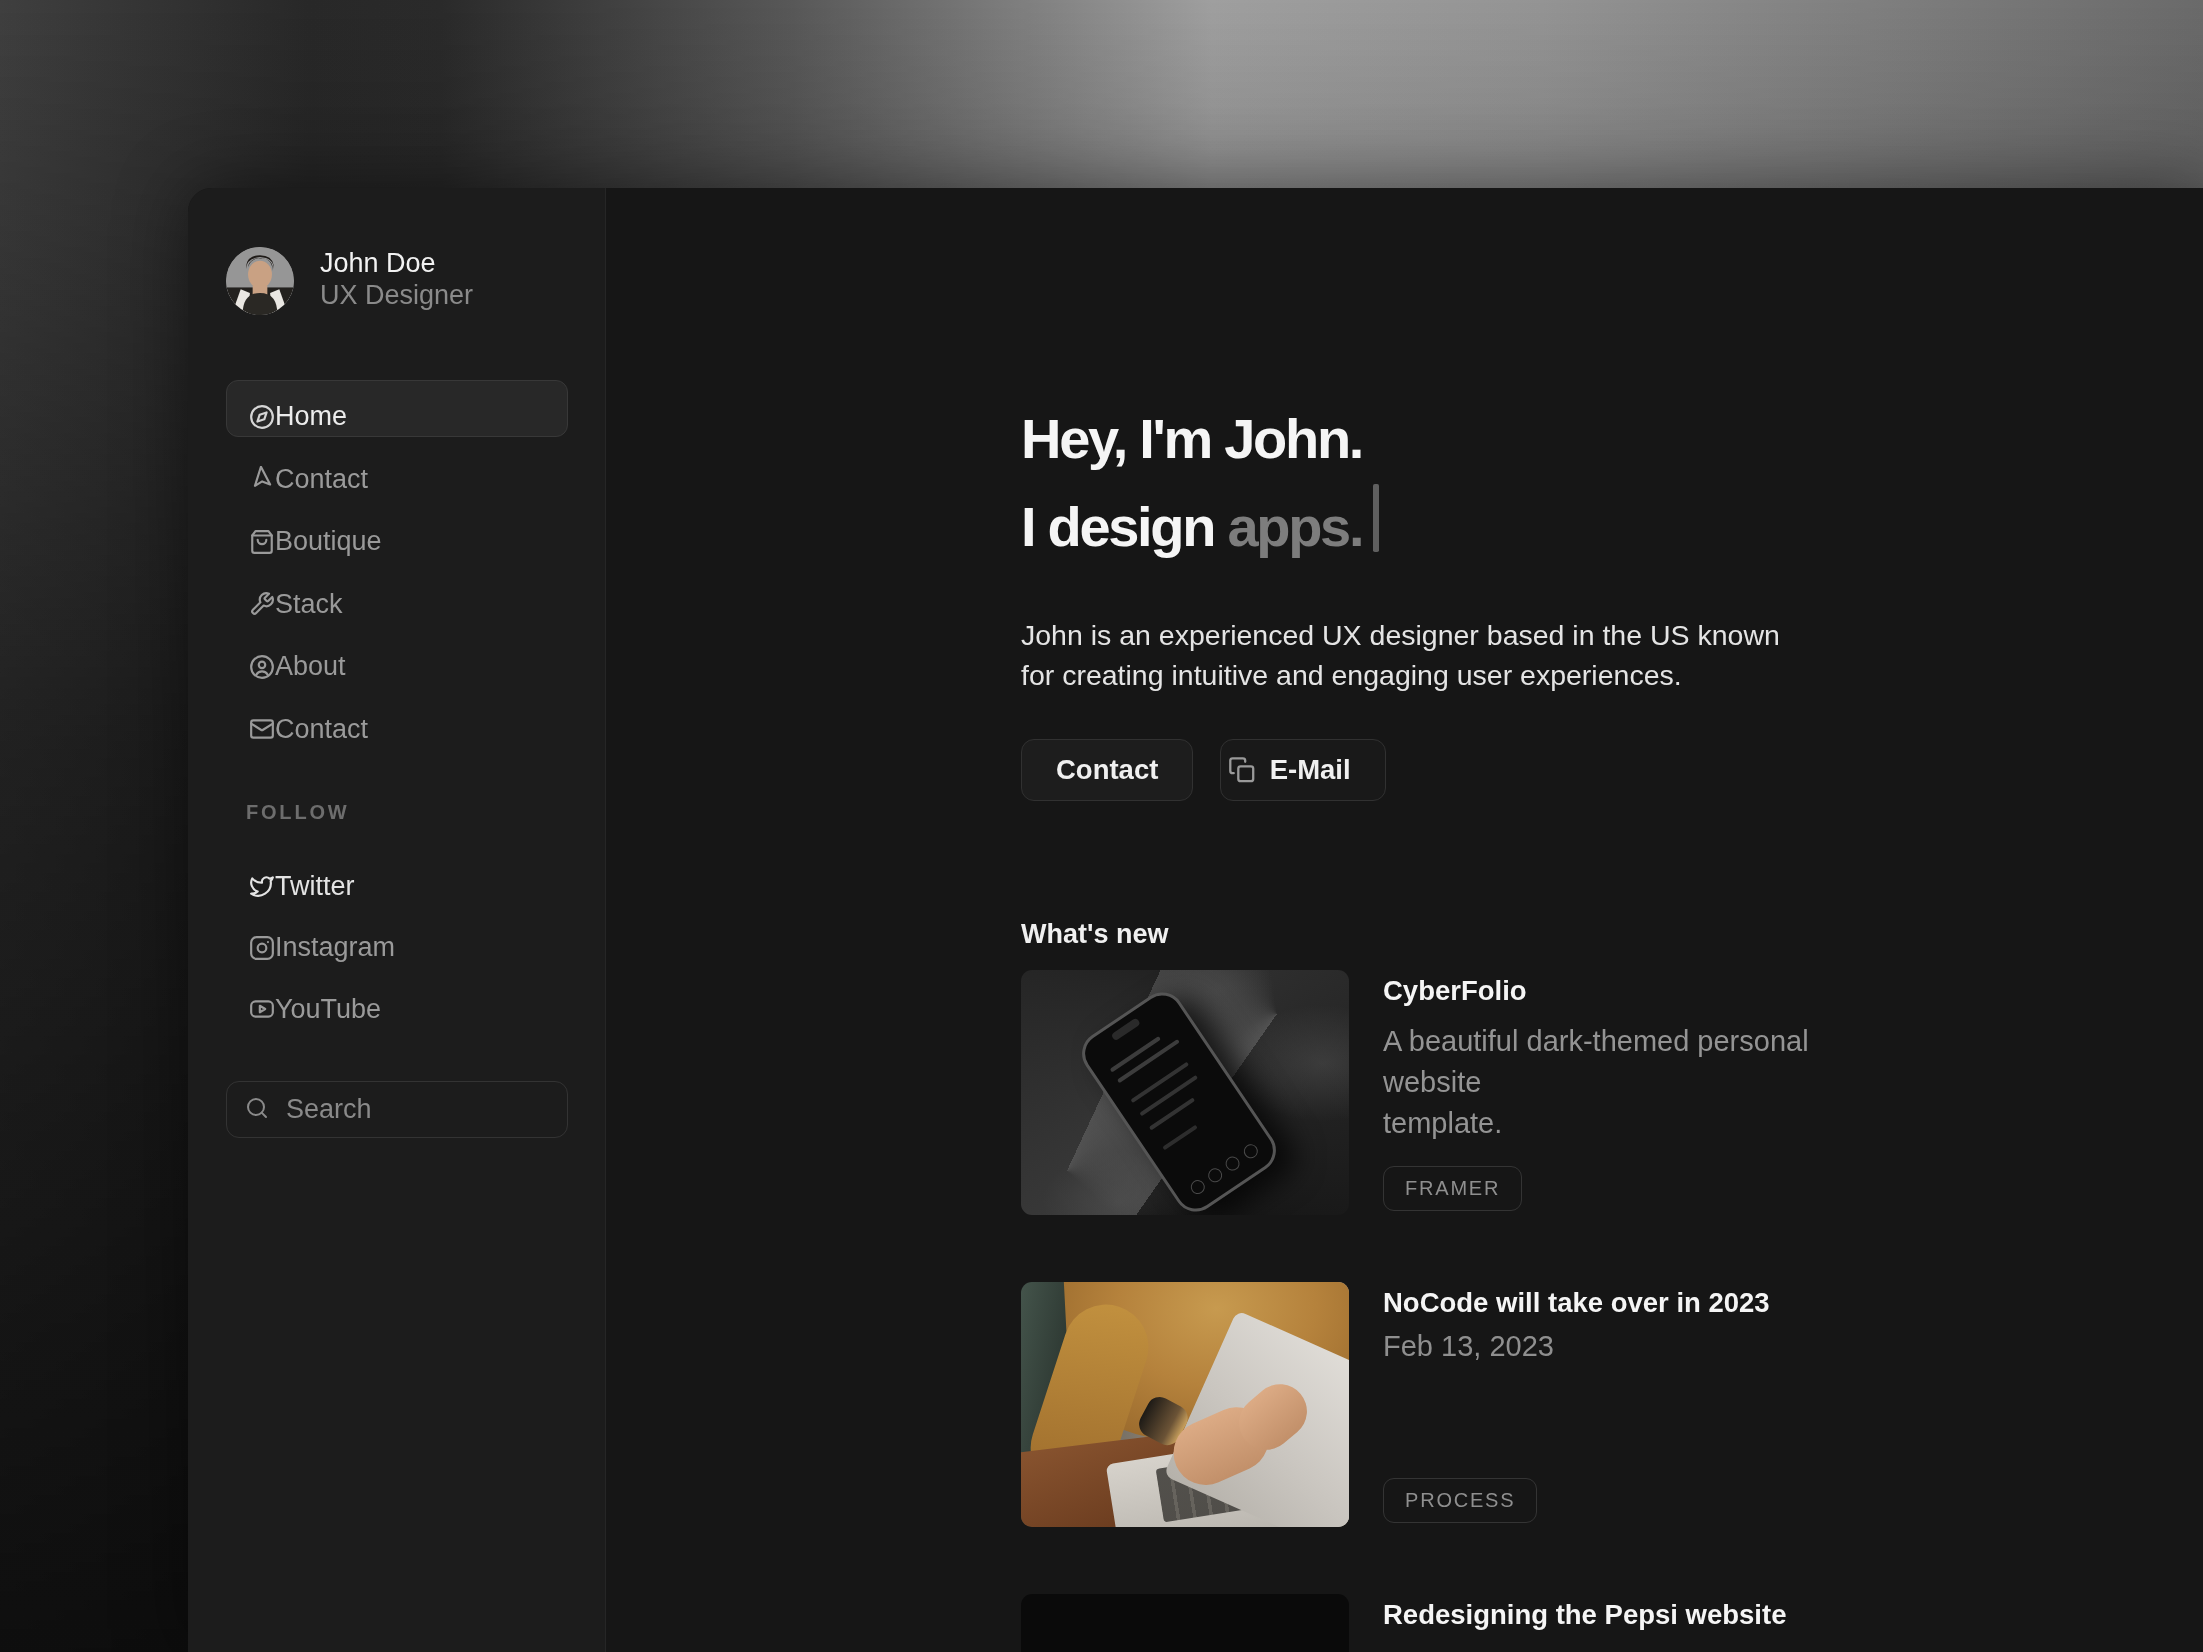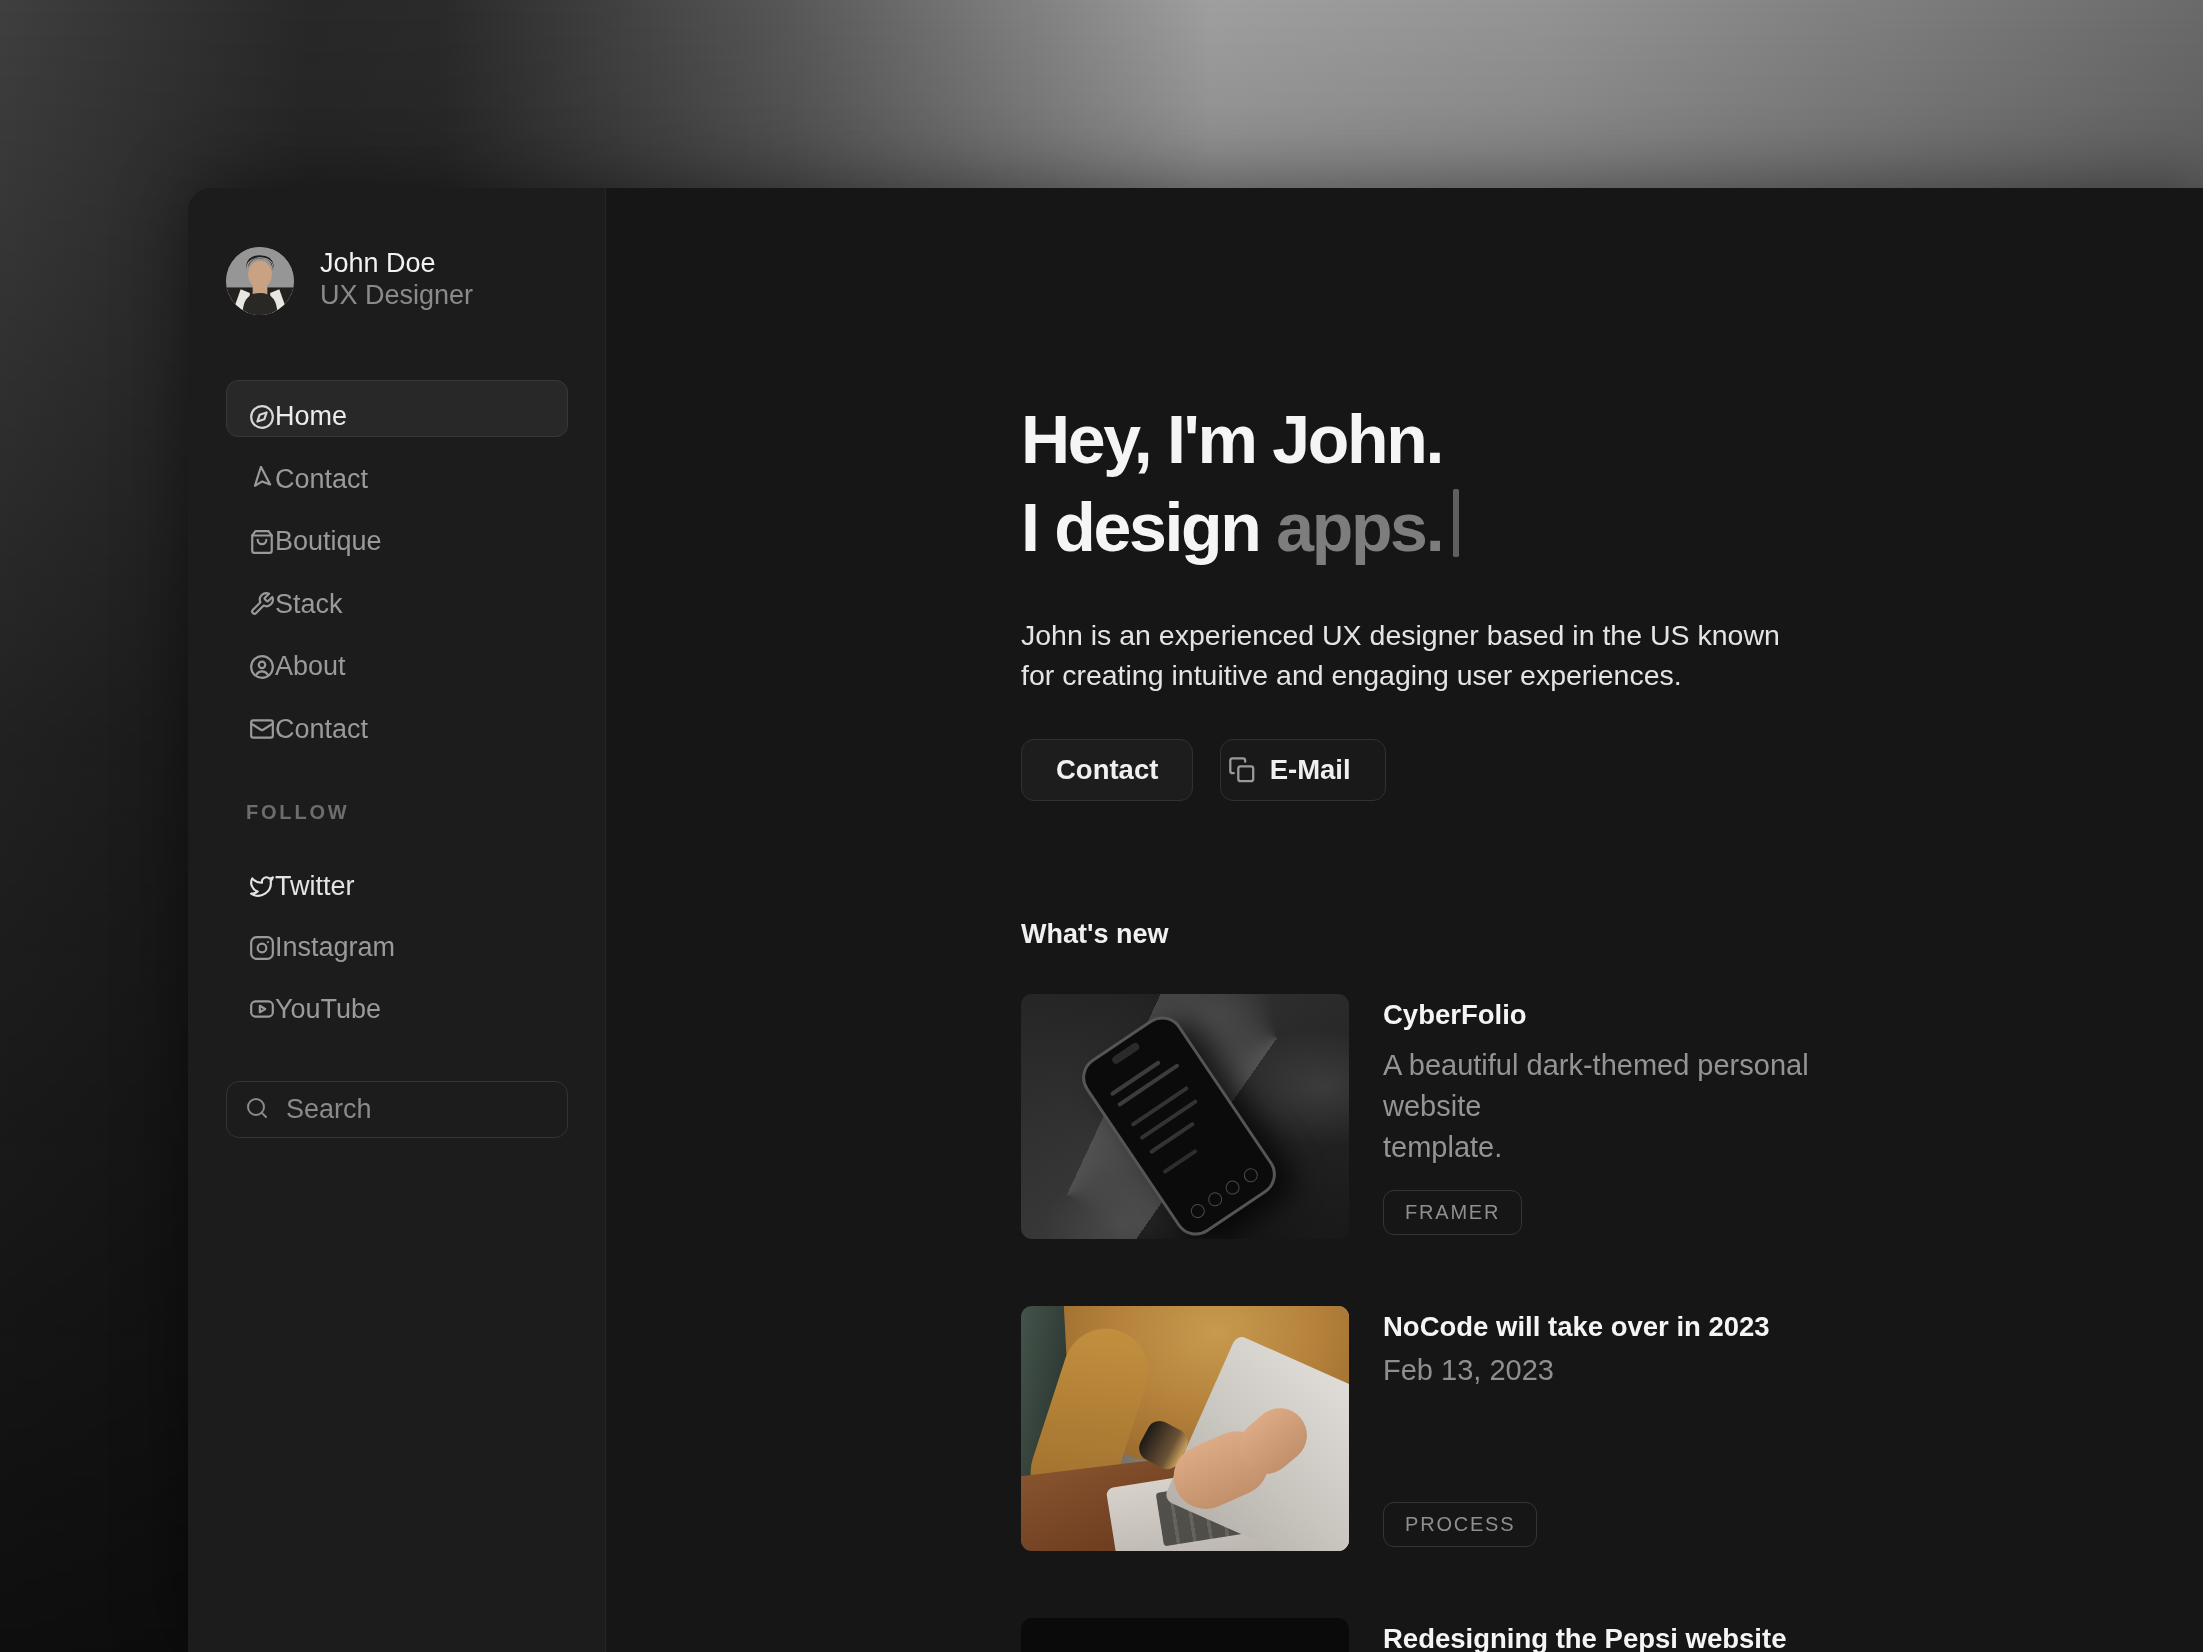--- a/index.html
+++ b/index.html
@@ -44,39 +44,39 @@
   }
   .searchbox svg{position:absolute;left:18.4px;top:14.7px;}
   .searchbox input{
     width:100%;height:100%;background:transparent;border:none;outline:none;
     padding:0 14.7px 0 59px;font-family:inherit;font-size:27px;color:#dcdcdc;
   }
   .searchbox input::placeholder{color:#8a8a8a;}
   
   .main{flex:1;box-sizing:border-box;padding:207px 55px 0 415px;}
   .hero-heading{
-    margin:0;font-size:68px;line-height:88px;font-weight:700;letter-spacing:-2.3px;color:#f5f5f5;
+    margin:0;font-size:56px;line-height:88px;font-weight:700;letter-spacing:-2.3px;color:#f5f5f5;
   }
   .hero-highlight{color:#7d7d7d;}
   .typing-cursor{
     display:inline-block;width:5.5px;height:68px;background:#5f5f5f;margin-left:11px;
     vertical-align:-5.5px;border-radius:1.8px;
   }
   .hero-description{
     margin:44px 0 0 0;font-size:28.5px;line-height:40px;color:#e4e4e4;white-space:pre-line;
   }
   .btn-row{display:flex;gap:27px;margin-top:44px;}
   .btn{
     display:flex;align-items:center;gap:13.8px;height:62px;padding:0 34px;border-radius:13px;
     border:1.8px solid #313131;background:#1d1d1d;color:#f0f0f0;font-size:27.5px;font-weight:600;
     box-sizing:border-box;cursor:pointer;font-family:inherit;
   }
   .btn.ghost{background:#191919;padding-left:7px;}
   .section-title{margin:118px 0 0 0;font-size:27px;font-weight:700;color:#f0f0f0;line-height:31px;}
-  .article{display:flex;gap:34px;margin-top:44px;cursor:pointer;}
+  .article{display:flex;gap:34px;margin-top:20px;cursor:pointer;}
   .article + .article{margin-top:67px;}
   .thumb{
     width:328px;min-width:328px;height:245px;border-radius:11px;overflow:hidden;position:relative;
   }
   .article-col{display:flex;flex-direction:column;width:514px;padding-top:3.7px;}
   .article-title{font-size:27.5px;font-weight:700;color:#f5f5f5;line-height:33px;}
   .article-desc{margin-top:14.7px;font-size:29px;line-height:41px;color:#949494;white-space:pre-line;}
   .article-date{margin-top:11px;font-size:29px;color:#8f8f8f;}
   .tag{
     margin-top:auto;margin-bottom:3.7px;align-self:flex-start;

